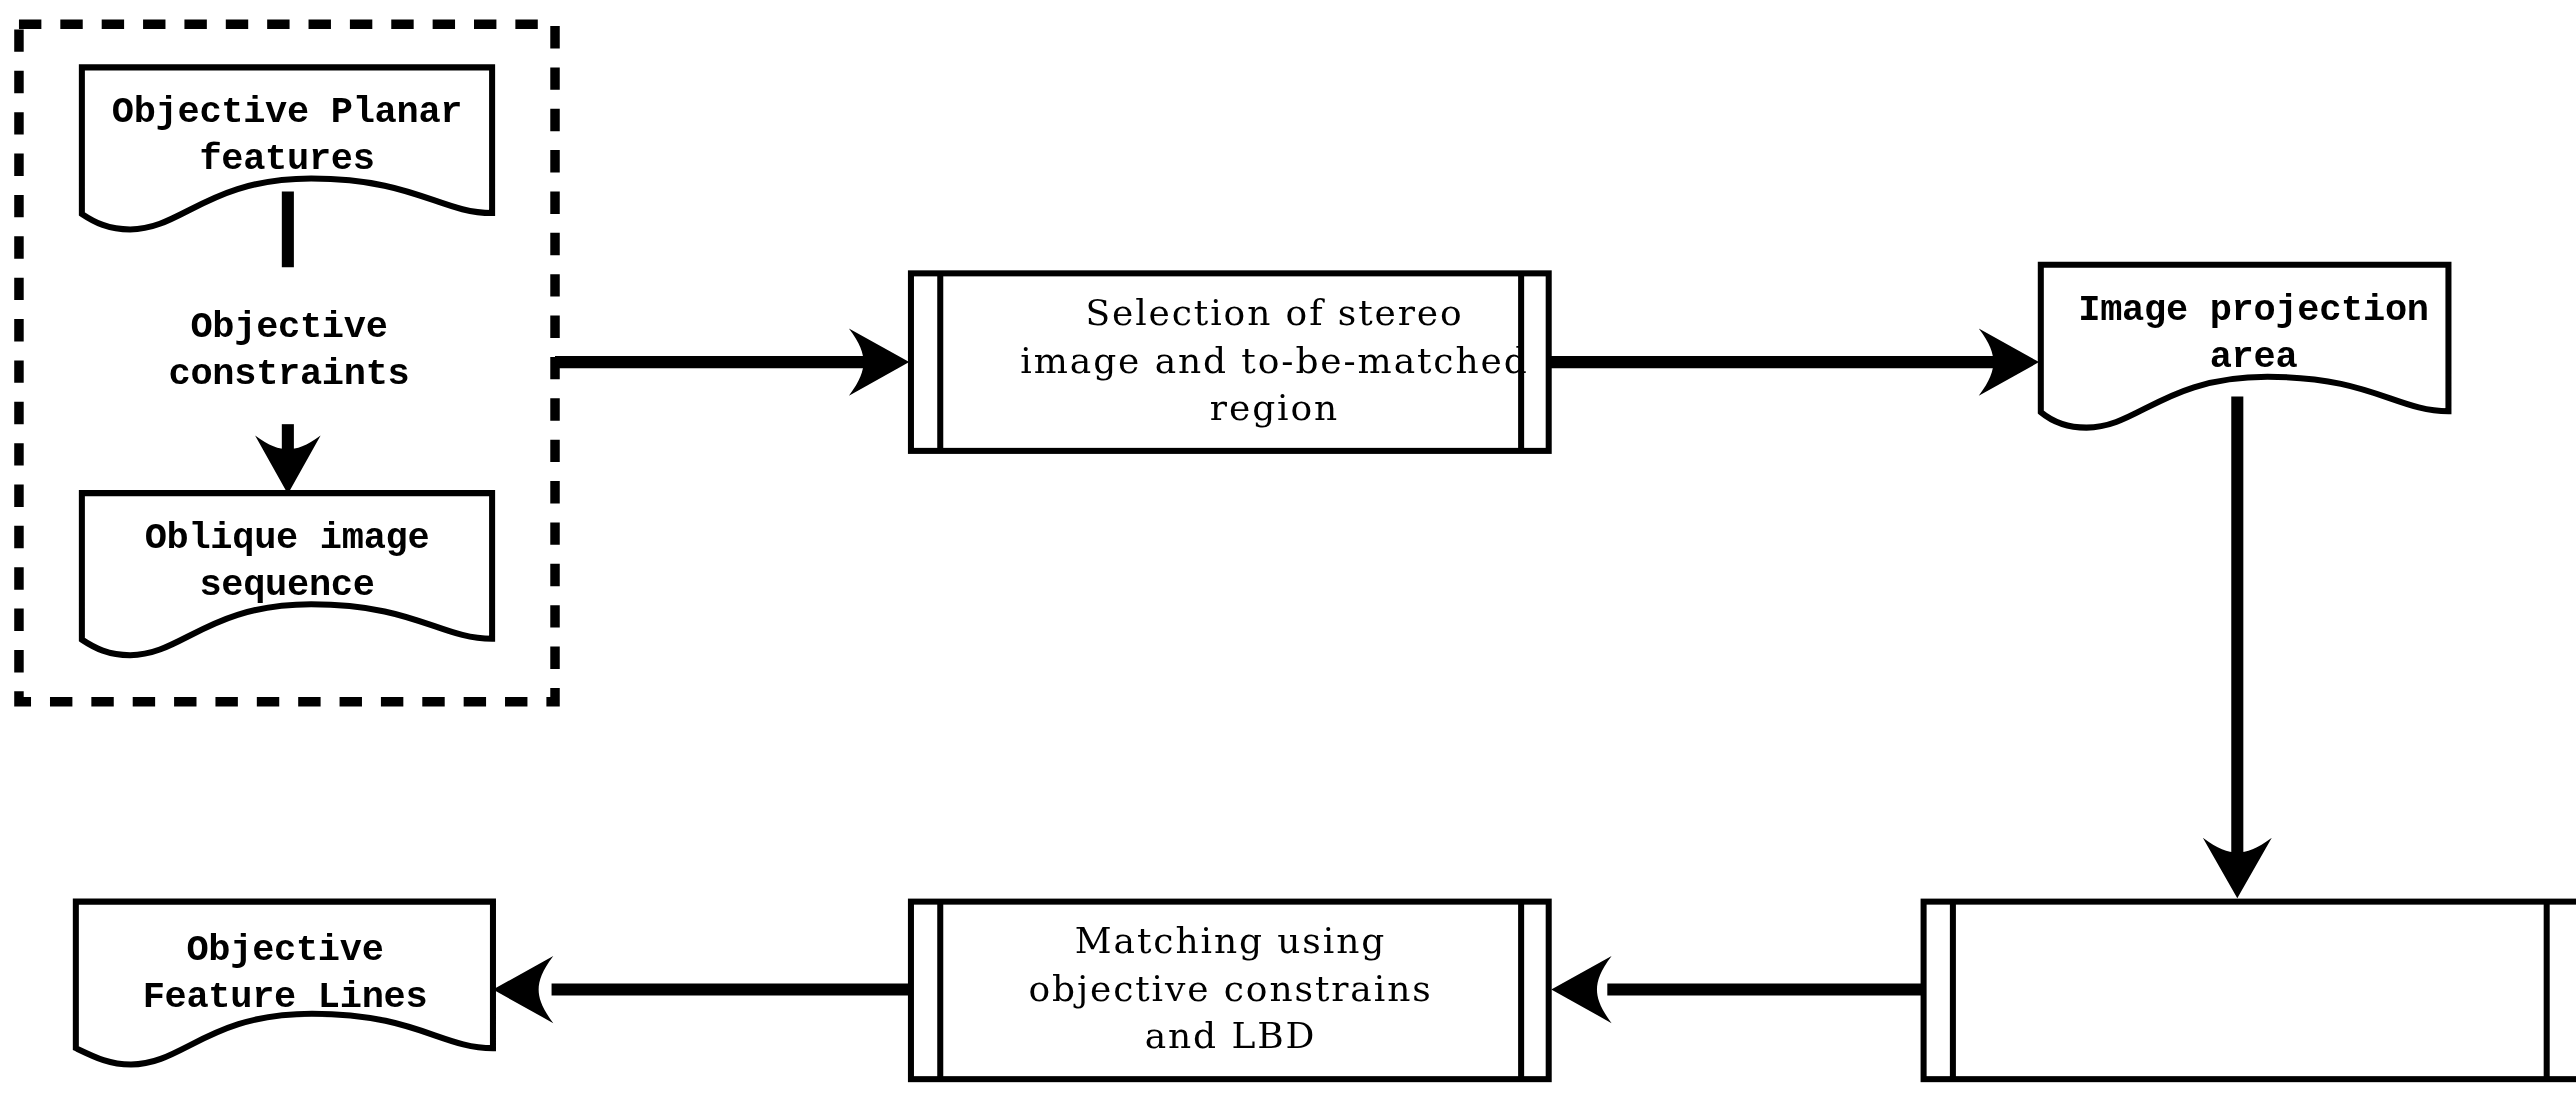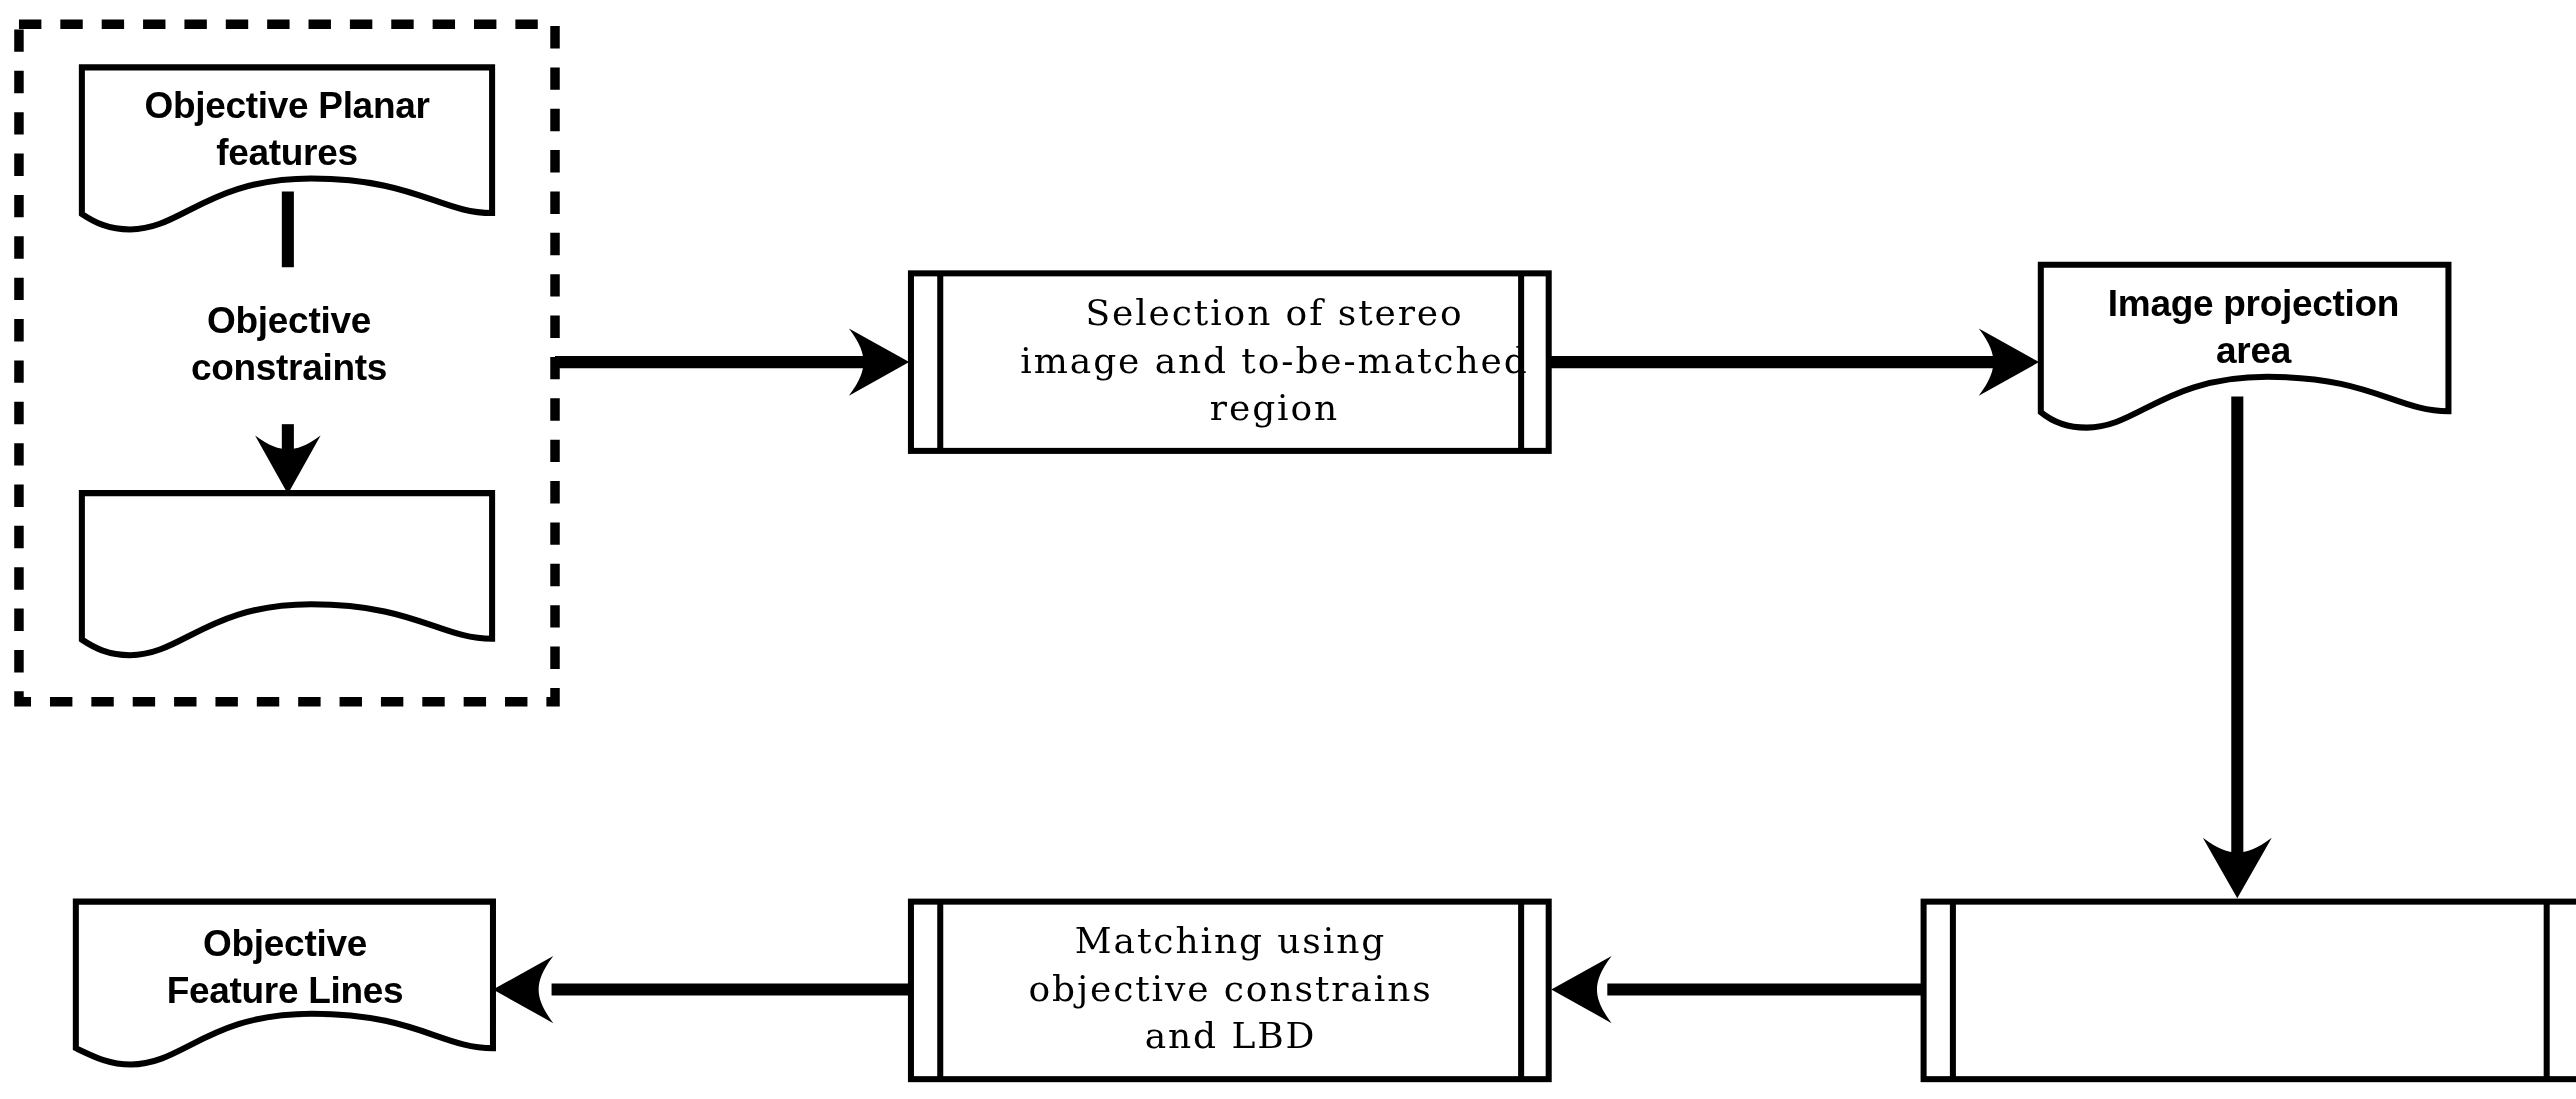--- a/index.html
+++ b/index.html
@@ -53,24 +53,25 @@
   }
   .lbl {
     position: absolute;
     text-align: center;
     color: #000000;
     white-space: pre-line;
     line-height: 1.28;
     pointer-events: none;
   }
   .lbl-sans {
-    font-family: Liberation Sans, sans-serif;
+    font-family: Liberation Mono, monospace;
     font-weight: bold;
     font-size: 37px;
     letter-spacing: -0.3px;
+    margin-top: 7px;
   }
   .lbl-mono {
     font-family: "DejaVu Serif", "Liberation Serif", serif;
     font-weight: normal;
     font-size: 36px;
     letter-spacing: 1.9px;
     line-height: 1.32;
   }
 </style>
 </head>
@@ -135,20 +136,22 @@
              C 127,1235 111,1227 88,1216 Z"></path>
 
   </svg>
 
   <div class="lbl lbl-sans" style="left:82px; top:82px; width:410px;">Objective Planar
 features</div>
 
   <div class="lbl lbl-sans" style="left:134px; top:297px; width:310px;">Objective
 constraints</div>
 
+  <div class="lbl lbl-sans" style="left:82px; top:508px; width:410px;">Oblique image
+sequence</div>
 
   <div class="lbl lbl-mono" style="left:945px; top:289px; width:571px;padding-left:44px;">Selection of  stereo
 image and to-be-matched
 region</div>
 
   <div class="lbl lbl-sans" style="left:2044px; top:280px; width:419px;">Image projection
 area</div>
 
 
   <div class="lbl lbl-mono" style="left:945px; top:917px; width:571px;">Matching using

